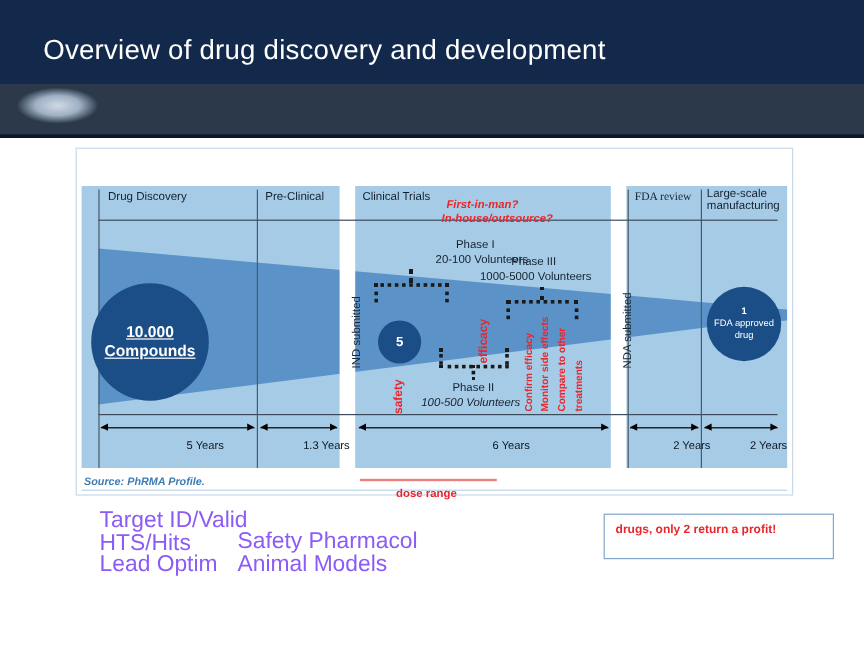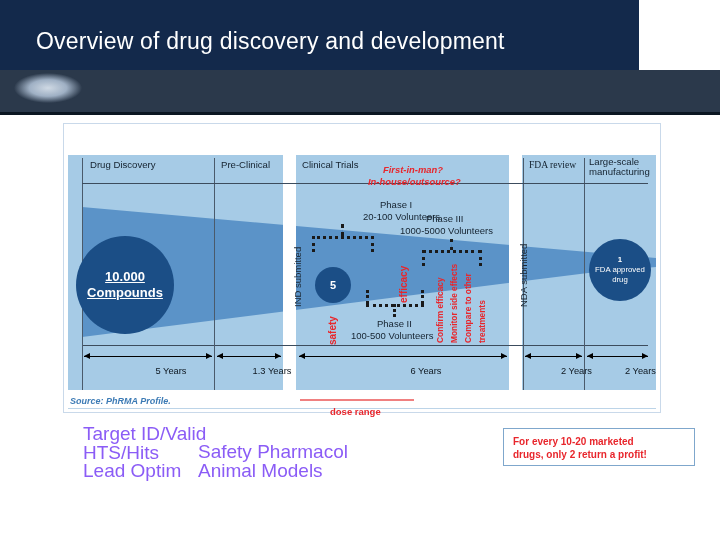--- a/index.html
+++ b/index.html
@@ -5,21 +5,21 @@
   html,body{margin:0;padding:0;}
   body{
     width:720px;height:540px;
     background:#ffffff;
     font-family:"Liberation Sans", sans-serif;
     overflow:hidden;
     position:relative;
   }
   
   #header-banner{
-    position:absolute;left:0;top:0;width:639px;height:70px;
+    position:absolute;left:0;top:0;width:720px;height:70px;
     background:#13294b;
   }
   #slide-title{
     position:absolute;left:36px;top:28px;
     font-size:23px;color:#ffffff;font-weight:400;
     letter-spacing:.2px;white-space:nowrap;
   }
   #header-photo{
     position:absolute;left:0;top:70px;width:720px;height:45px;
     background:
@@ -164,21 +164,21 @@
   <span class="gap-label" style="left:450px;top:152px;">NDA submitted</span>
 
   <span class="stage-header" style="left:22px;">Drug Discovery</span>
   <span class="stage-header" style="left:153px;">Pre-Clinical</span>
   <span class="stage-header" style="left:234px;">Clinical Trials</span>
   <span class="stage-header" style="left:461px;font-family:Liberation Serif, serif;">FDA review</span>
   <span class="stage-header" style="left:521px;top:2px;">Large-scale</span>
   <span class="stage-header" style="left:521px;top:12px;">manufacturing</span>
   <div id="header-rule"></div>
 
-  <span class="red-q" style="left:315px;top:9px;font-style:italic;">First-in-man?</span>
+  <span class="red-q" style="left:304px;top:9px;font-style:italic;">First-in-man?</span>
   <span class="red-q" style="left:300px;top:21px;">In-house/outsource?</span>
 
   <div class="bubble" style="left:8px;top:81px;width:98px;height:98px;font-size:13px;line-height:16px;text-decoration:underline;">
     <span>10.000</span>
     <span>Compounds</span>
   </div>
   <div class="bubble" style="left:247px;top:112px;width:36px;height:36px;font-size:11px;">
     <span>5</span>
   </div>
   <div class="bubble" style="left:521px;top:84px;width:62px;height:62px;font-size:7.8px;line-height:10px;font-weight:400;">
@@ -205,21 +205,21 @@
     <div class="leg" style="left:57px;top:11px;height:16px;"></div>
   </div>
 
   <div class="bracket" style="left:298px;top:135px;width:58px;height:28px;">
     <div class="leg" style="left:0;top:0;height:14px;"></div>
     <div class="leg" style="left:55px;top:0;height:14px;"></div>
     <div class="bar" style="left:0;top:14px;width:58px;"></div>
     <div class="stem" style="left:27px;top:14px;height:13px;"></div>
   </div>
   <span class="phase-label" style="left:309px;top:163px;">Phase II</span>
-  <span class="phase-label" style="left:283px;top:175px;">100-500 Volunteers</span>
+  <span class="phase-label" style="left:283px;top:175px;font-style:italic;">100-500 Volunteers</span>
 
   <span class="vert-red" style="left:259px;top:190px;">safety</span>
   <span class="vert-red" style="left:330px;top:148px;">efficacy</span>
   <span class="vert-red small" style="left:367px;top:188px;">Confirm efficacy</span>
   <span class="vert-red small" style="left:381px;top:188px;">Monitor side effects</span>
   <span class="vert-red small" style="left:395px;top:188px;">Compare to other</span>
   <span class="vert-red small" style="left:409px;top:188px;">treatments</span>
 
   <div id="timeline-rule"></div>
   <div class="tl-tick" style="left:14px;top:190px;height:45px;"></div>
@@ -250,15 +250,14 @@
   <div>Target ID/Valid</div>
   <div>HTS/Hits</div>
   <div>Lead Optim</div>
 </div>
 <div class="bottom-col" id="bottom-col-2">
   <div>Safety Pharmacol</div>
   <div>Animal Models</div>
 </div>
 
 <div id="profit-callout">
-  <span>For every 10-20 marketed</span>
   <span>drugs, only 2 return a profit!</span>
 </div>
 
 </body></html>

